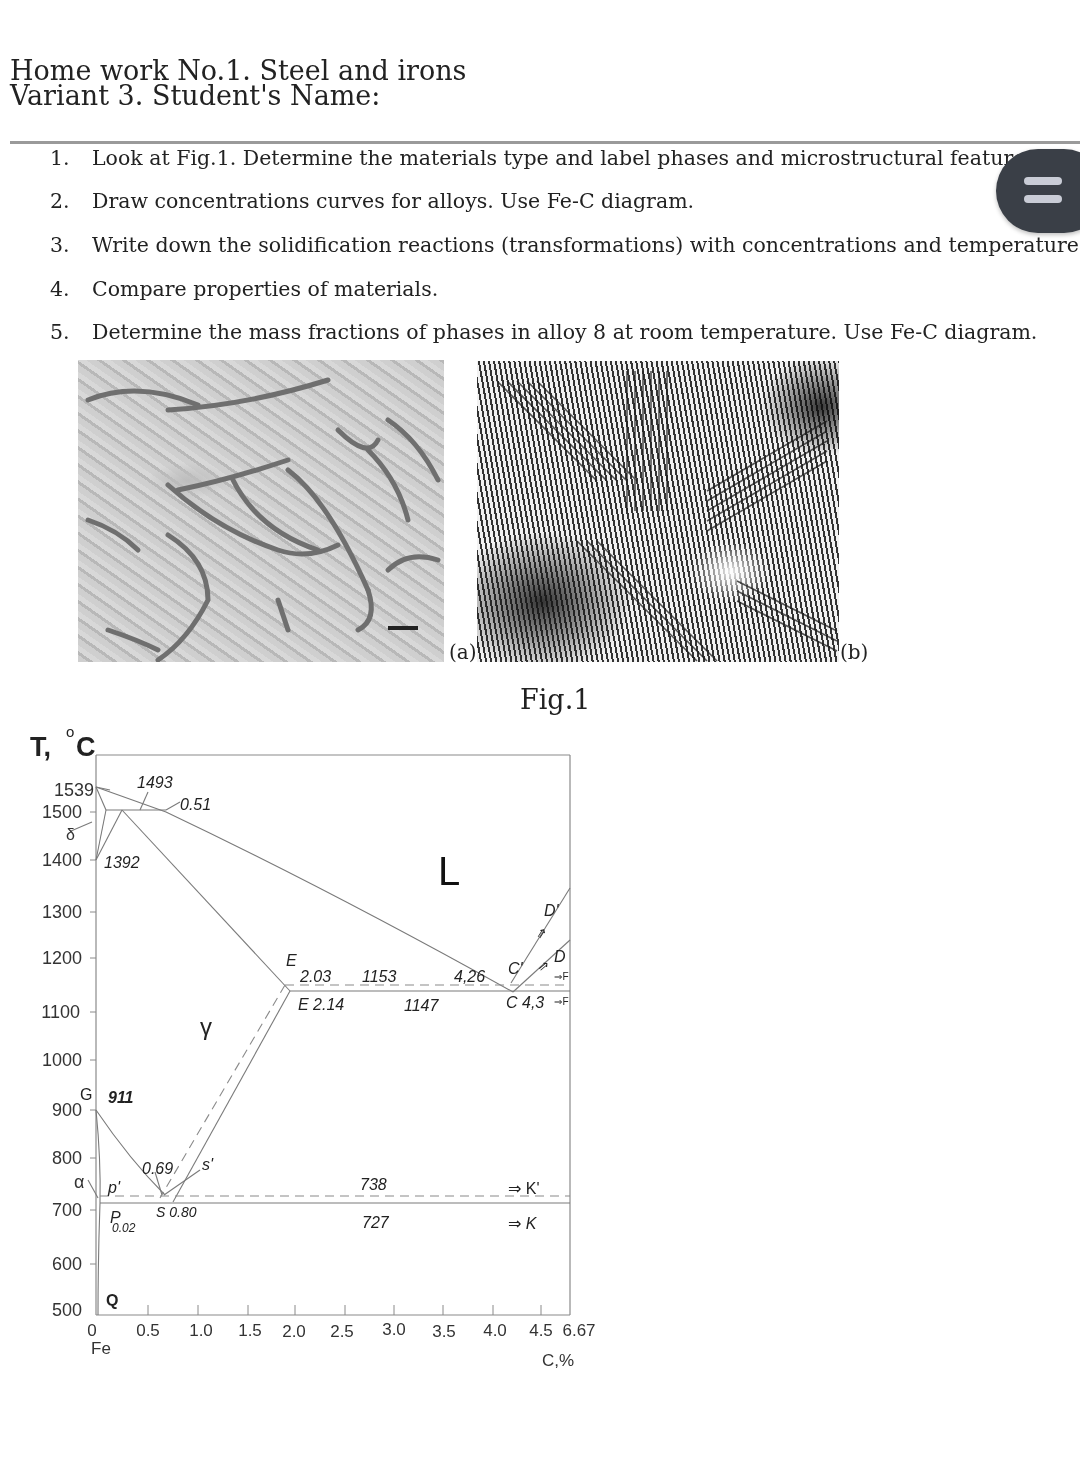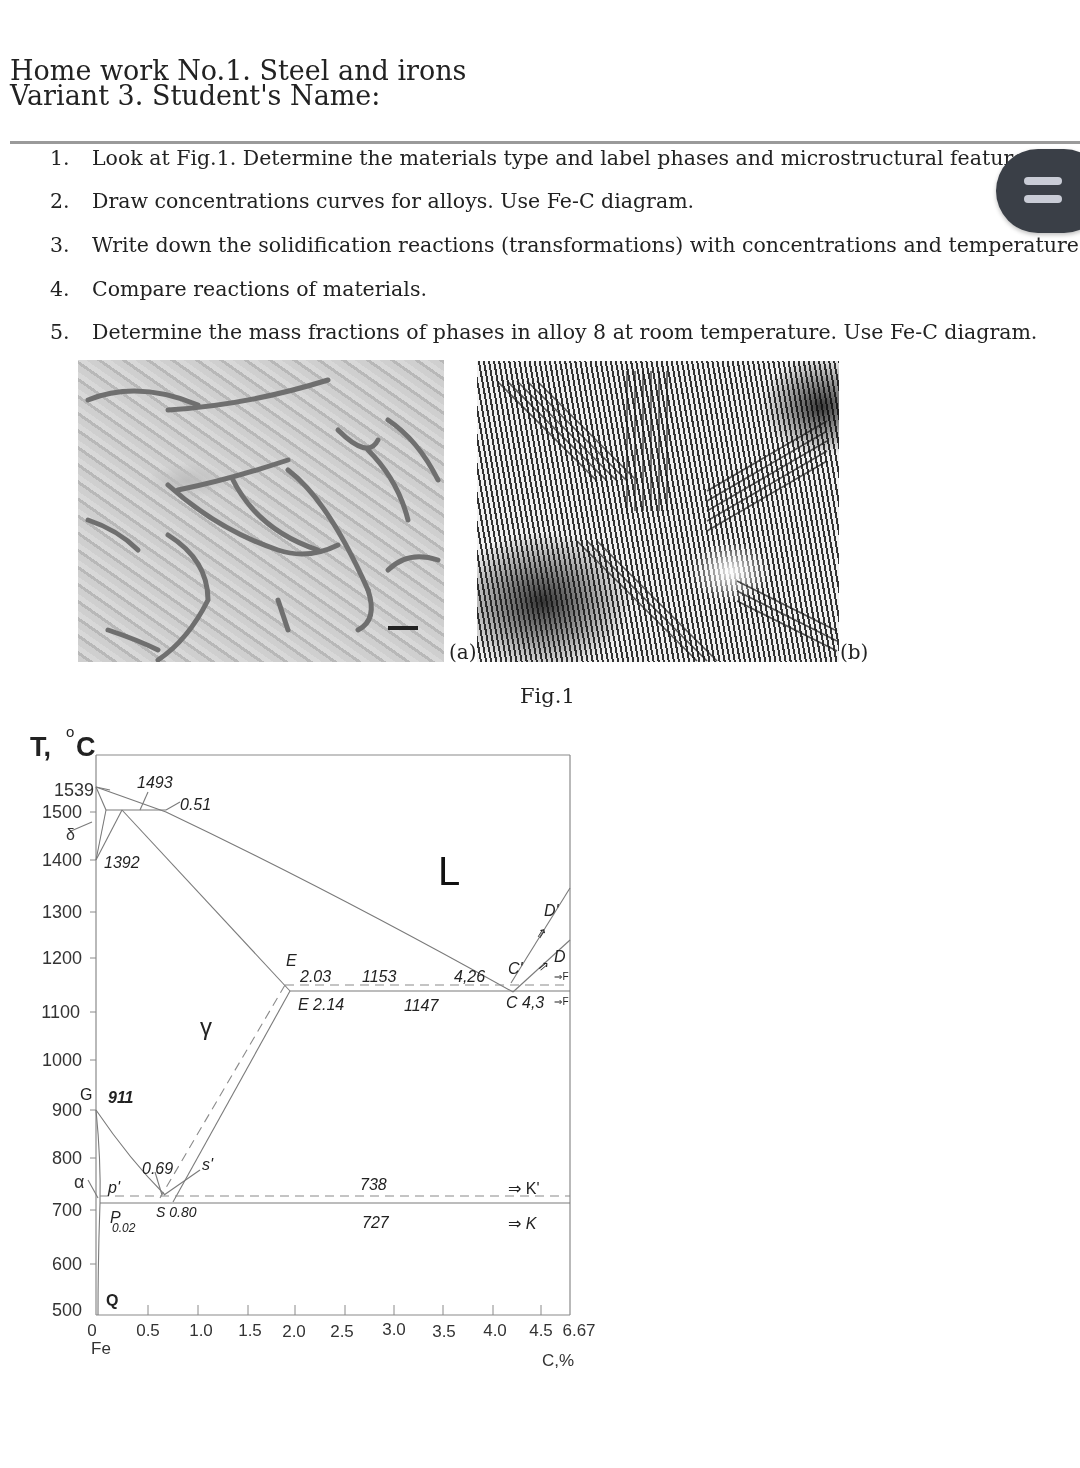--- a/index.html
+++ b/index.html
@@ -41,21 +41,21 @@
 </head>
 <body>
 
 <div id="title" class="hdr">Home work No.1. Steel and irons</div>
 <div id="variant" class="hdr">Variant 3. Student's Name:</div>
 <div class="rule"></div>
 
 <div class="task" style="top:146px"><span class="num">1.</span><span>Look at Fig.1. Determine the materials type and label phases and microstructural features.</span></div>
 <div class="task" style="top:189px"><span class="num">2.</span><span>Draw concentrations curves for alloys. Use Fe-C diagram.</span></div>
 <div class="task" style="top:233px"><span class="num">3.</span><span>Write down the solidification reactions (transformations) with concentrations and temperatures</span></div>
-<div class="task" style="top:277px"><span class="num">4.</span><span>Compare reactions of materials.</span></div>
+<div class="task" style="top:277px"><span class="num">4.</span><span>Compare properties of materials.</span></div>
 <div class="task" style="top:320px"><span class="num">5.</span><span>Determine the mass fractions of phases in alloy 8 at room temperature. Use Fe-C diagram.</span></div>
 
 <div class="fab">
   <span>
     <span class="bar" style="top:28px"></span>
     <span class="bar" style="top:46px"></span>
   </span>
 </div>
 
 <div id="photo-a" class="photo">
@@ -87,21 +87,21 @@
     <g stroke="#1e1e1e" stroke-width="1.6" opacity="0.75">
       <path d="M20 20 L120 120 M30 20 L130 120 M40 20 L140 120 M50 20 L150 120 M60 20 L160 120"></path>
       <path d="M150 10 L150 150 M158 10 L158 150 M166 10 L166 150 M174 10 L174 150 M182 10 L182 150 M190 10 L190 150"></path>
       <path d="M230 130 L350 60 M230 140 L350 70 M230 150 L350 80 M230 160 L350 90 M230 170 L350 100"></path>
       <path d="M260 220 L360 270 M260 230 L360 280 M260 240 L360 290"></path>
       <path d="M100 180 L220 300 M110 180 L230 300 M120 180 L240 300"></path>
     </g>
   </svg>
 </div>
 <div class="cap" style="left:840px; top:640px">(b)</div>
-<div class="cap" style="left:520px; top:684px; font-size:21px">Fig.1</div>
+<div class="cap" style="left:520px; top:684px; font-size:27px">Fig.1</div>
 
 <svg style="position:absolute; left:0; top:700px" width="640" height="700" viewBox="0 700 640 700">
 
   <text x="30" y="756" font-family="DejaVu Serif, serif" font-size="27" font-weight="bold" fill="#222">T,</text>
   <text x="66" y="737" font-family="DejaVu Serif, serif" font-size="15" fill="#222">o</text>
   <text x="76" y="756" font-family="DejaVu Serif, serif" font-size="27" font-weight="bold" fill="#222">C</text>
 
   <g stroke="#8a8a8a" stroke-width="1.2" fill="none">
     <line x1="96" y1="755" x2="570" y2="755"></line>
     <line x1="96" y1="755" x2="96" y2="1315"></line>

